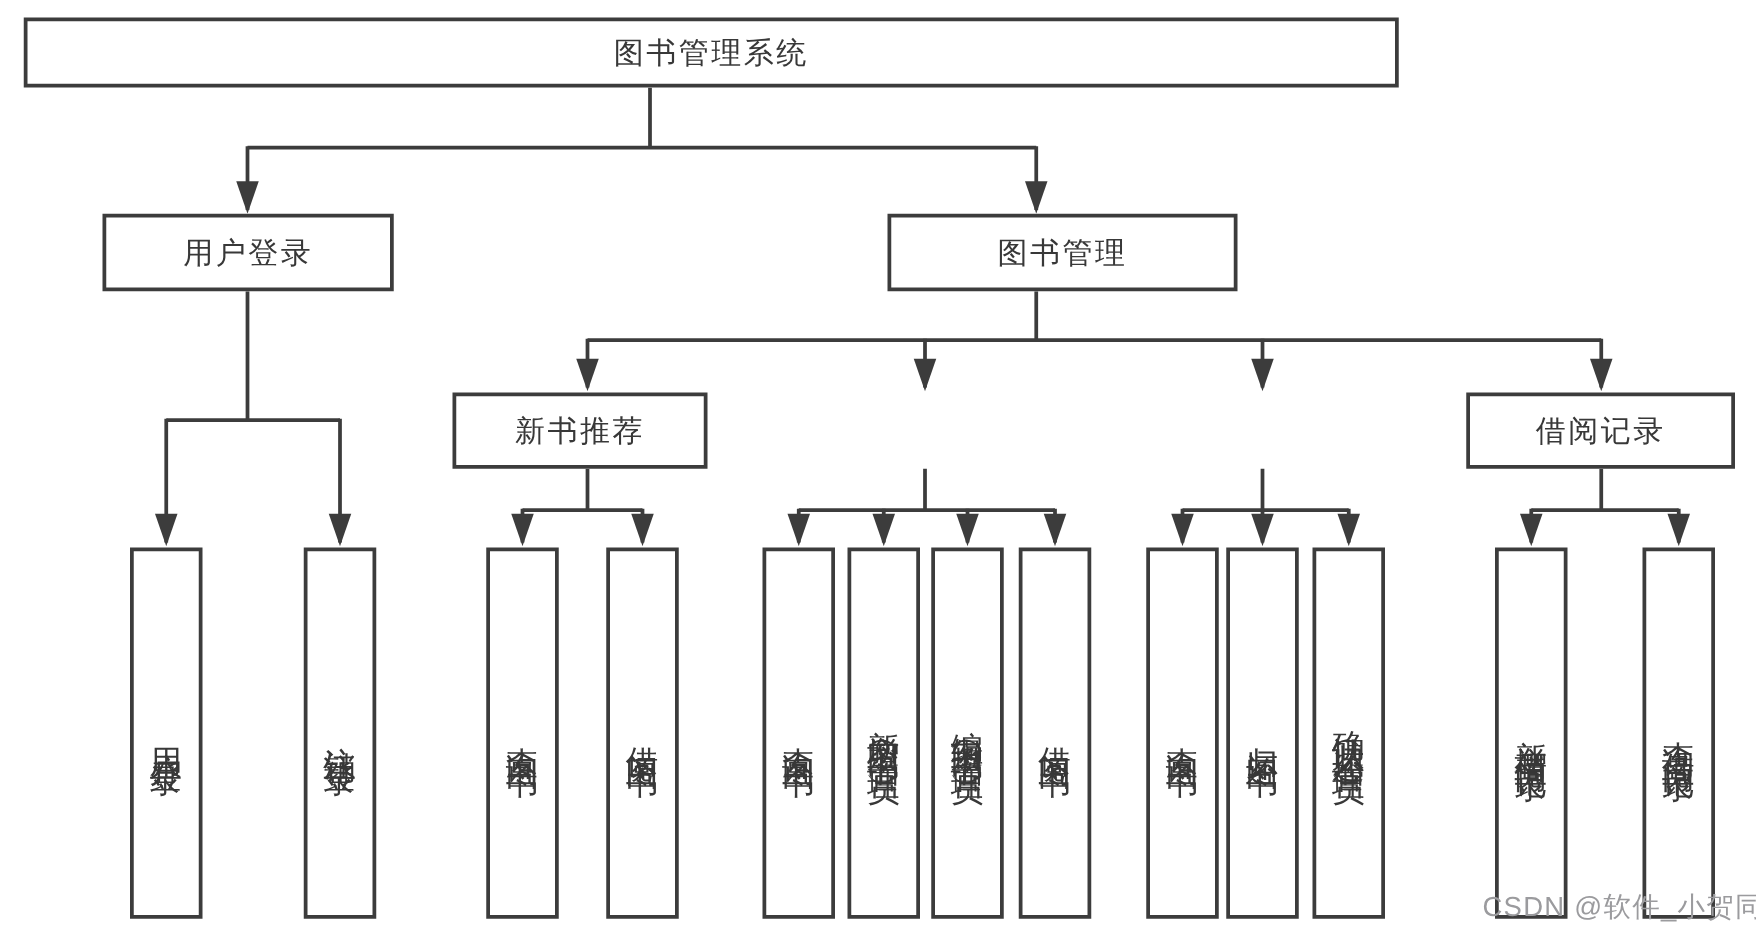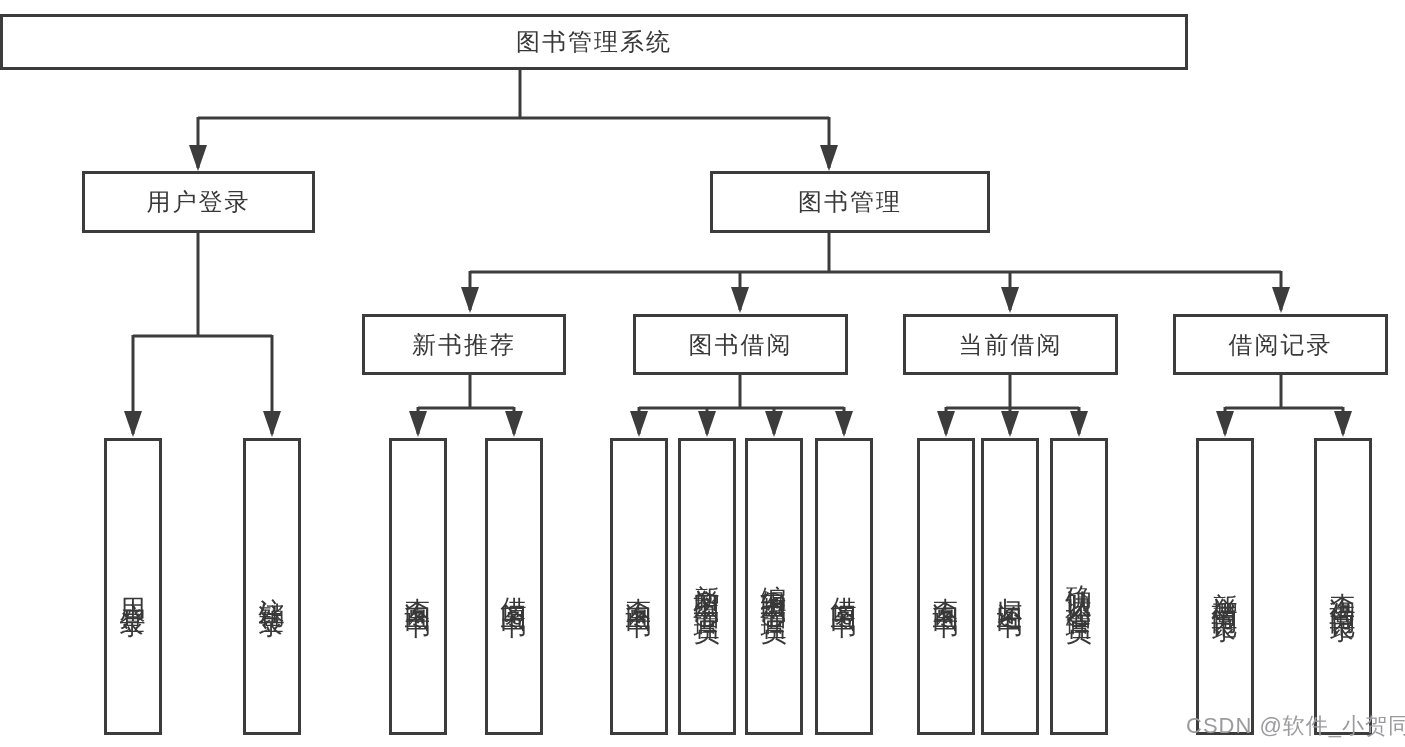--- a/index.html
+++ b/index.html
@@ -28,21 +28,21 @@
     background: #ffffff;
     display: flex;
     align-items: center;
     justify-content: center;
     color: #383838;
     font-size: 24px;
     font-weight: 500;
     letter-spacing: 2px;
     white-space: nowrap;
   }
-  .node.root  { left: 0;  top: 14px;  width: 1188px; height: 56px; }
+  .node.root  { left: 19px;  top: 14px;  width: 1100px; height: 56px; }
   .node.lv2a  { left: 82px;  top: 171px; width: 233px;  height: 62px; }
   .node.lv2b  { left: 710px; top: 171px; width: 280px;  height: 62px; }
   .node.lv3   { top: 314px; width: 215px; height: 61px; }
   .lv3.s0 { left: 362px; width: 204px; }
   .lv3.s1 { left: 633px; }
   .lv3.s2 { left: 903px; }
   .lv3.s3 { left: 1173px; }
   .leaf {
     position: absolute;
     top: 438px;
@@ -161,22 +161,20 @@
       <polygon points="1334,411 1352,411 1343,437"></polygon>
     </g>
   </svg>
 
   <div class="node root">图书管理系统</div>
 
   <div class="node lv2a">用户登录</div>
   <div class="node lv2b">图书管理</div>
 
   <div class="node lv3 s0">新书推荐</div>
-  <div class="node lv3 s1">图书借阅</div>
-  <div class="node lv3 s2">当前借阅</div>
   <div class="node lv3 s3">借阅记录</div>
 
   <div class="leaf a0">用户登录</div>
   <div class="leaf a1">注销登录</div>
 
   <div class="leaf b0">查询图书</div>
   <div class="leaf b1">借阅图书</div>
 
   <div class="leaf c0">查询图书</div>
   <div class="leaf c1">新增图书（管理员）</div>

